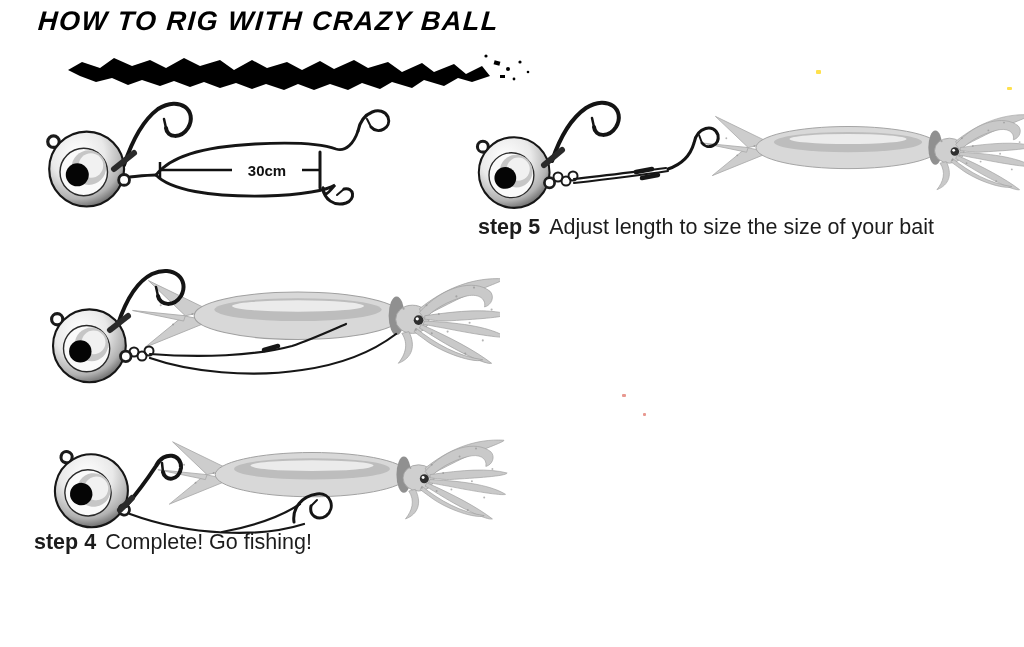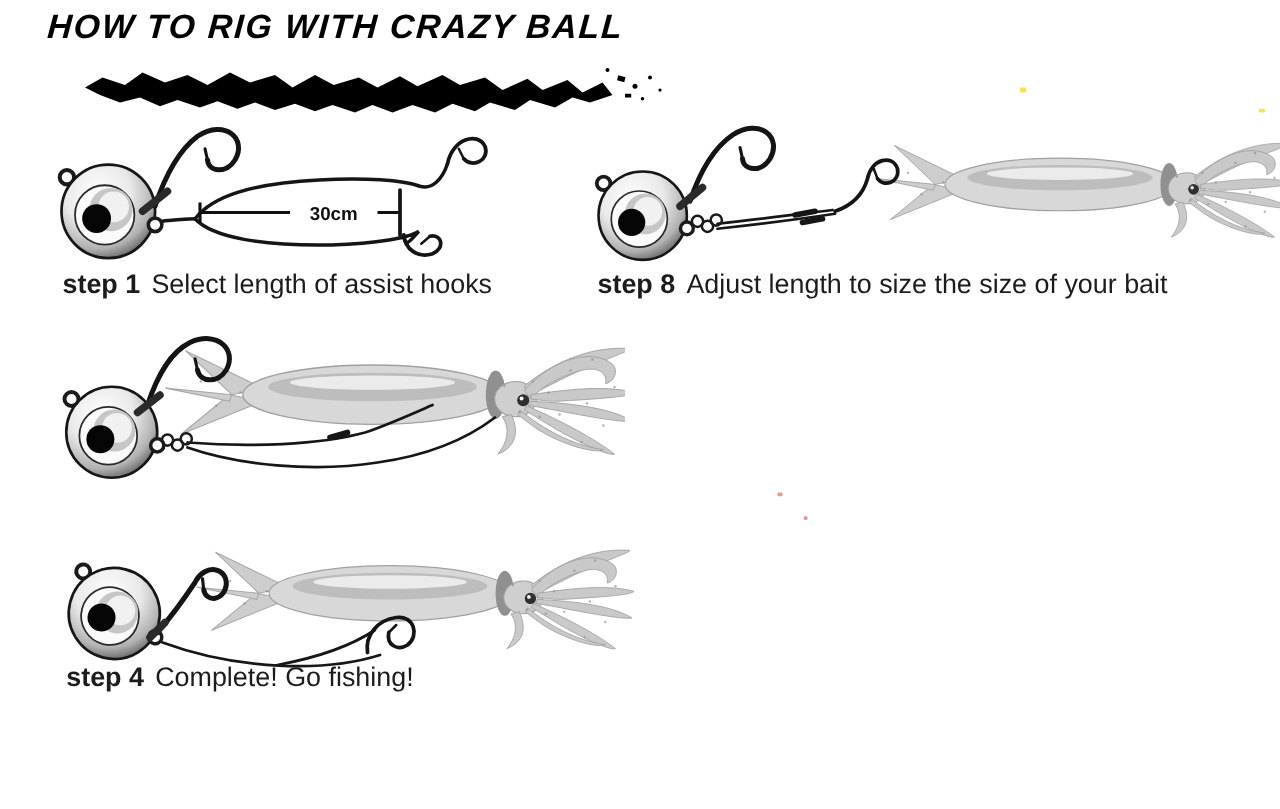--- a/index.html
+++ b/index.html
@@ -206,27 +206,24 @@
           <use href="#jighead"></use>
         </g>
     </g>
     <g fill="none" stroke="#141414" stroke-width="4" stroke-linecap="round">
       <path d="M86,78 C98,64 108,50 116,38 C124,22 142,26 141,40 C139,53 125,54 123,44"></path>
       <path d="M123,44 l-1,-9" stroke-width="2.5"></path>
       <path d="M80,82 L92,70" stroke-width="6" stroke="#2a2a2a"></path>
     </g>
   </svg>
 
-  <div class="caption" style="left:50px;top:215px">
-    <span class="lbl">step 1</span><span>Select length of assist hooks</span>
+  <div class="caption" style="left:478px;top:215px">
+    <span class="lbl">step 5</span><span>Adjust length to size the size of your bait</span>
   </div>
-  <div class="caption" style="left:478px;top:215px">
-    <span class="lbl">step 8</span><span>Adjust length to size the size of your bait</span>
-  </div>
-  <div class="caption" style="left:53px;top:530px">
+  <div class="caption" style="left:34px;top:530px">
     <span class="lbl">step 4</span><span>Complete! Go fishing!</span>
   </div>
 
   <div class="speck" style="left:816px;top:70px;width:5px;height:4px;background:#ffe14d"></div>
   <div class="speck" style="left:1007px;top:87px;width:5px;height:3px;background:#ffe14d"></div>
   <div class="speck" style="left:622px;top:394px;width:4px;height:3px;background:#e89890"></div>
   <div class="speck" style="left:643px;top:413px;width:3px;height:3px;background:#e89890"></div>
 
 </div>
 

